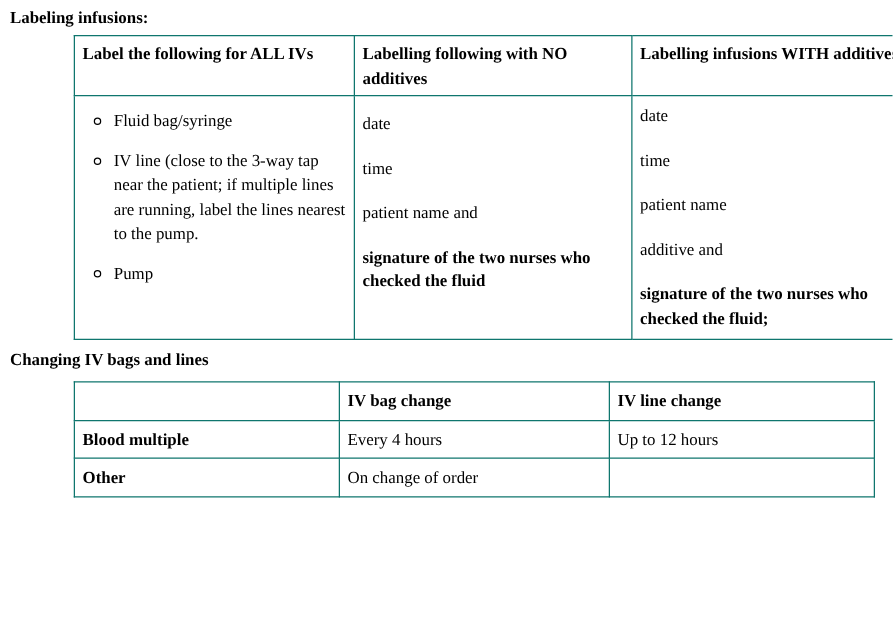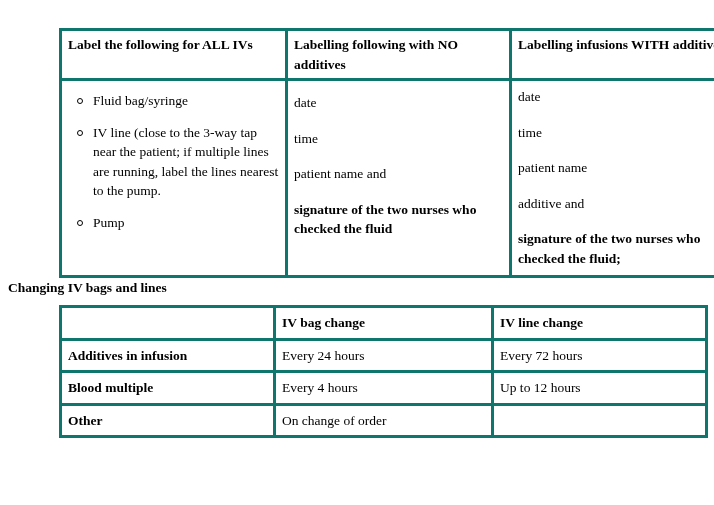--- a/index.html
+++ b/index.html
@@ -36,21 +36,21 @@
     left: 8px;
     top: 280px;
   }
 
   
   table.doc-table {
     border-collapse: collapse;
     table-layout: fixed;
   }
   table.doc-table td {
-    border: 3px solid #0f766e;
+    border: 1px solid #0f766e;
     vertical-align: top;
     padding: 4px 5px 4px 6px;
     font-size: 13.5px;
     line-height: 1.45;
     margin-top: 48px;
   }
 
   #table-labeling {
     position: absolute;
     left: 59px;
@@ -128,20 +128,21 @@
   #table-changing tr.hdr td {
     font-weight: bold;
     height: 16px;
   }
 </style>
 </head>
 <body>
 
 <div class="page">
 
+  <div class="section-heading" id="heading-labeling">Labeling infusions:</div>
 
   <table class="doc-table" id="table-labeling">
     <tbody>
       <tr>
         <td class="col1 cell-header">Label the following for ALL IVs</td>
         <td class="col2 cell-header">Labelling following with NO additives</td>
         <td class="col3 cell-header">Labelling infusions WITH additives</td>
       </tr>
       <tr>
         <td class="col1">
@@ -175,25 +176,20 @@
   <div class="section-heading" id="heading-changing">Changing IV bags and lines</div>
 
   <table class="doc-table" id="table-changing">
     <tbody>
       <tr class="hdr">
         <td class="c1"></td>
         <td class="c2">IV bag change</td>
         <td class="c3">IV line change</td>
       </tr>
       <tr>
-        <td class="c1 rowlabel">Additives in infusion</td>
-        <td class="c2 valuecell">Every 24 hours</td>
-        <td class="c3 valuecell">Every 72 hours</td>
-      </tr>
-      <tr>
         <td class="c1 rowlabel">Blood multiple</td>
         <td class="c2 valuecell">Every 4 hours</td>
         <td class="c3 valuecell">Up to 12 hours</td>
       </tr>
       <tr>
         <td class="c1 rowlabel">Other</td>
         <td class="c2 valuecell">On change of order</td>
         <td class="c3 valuecell"></td>
       </tr>
     </tbody>

